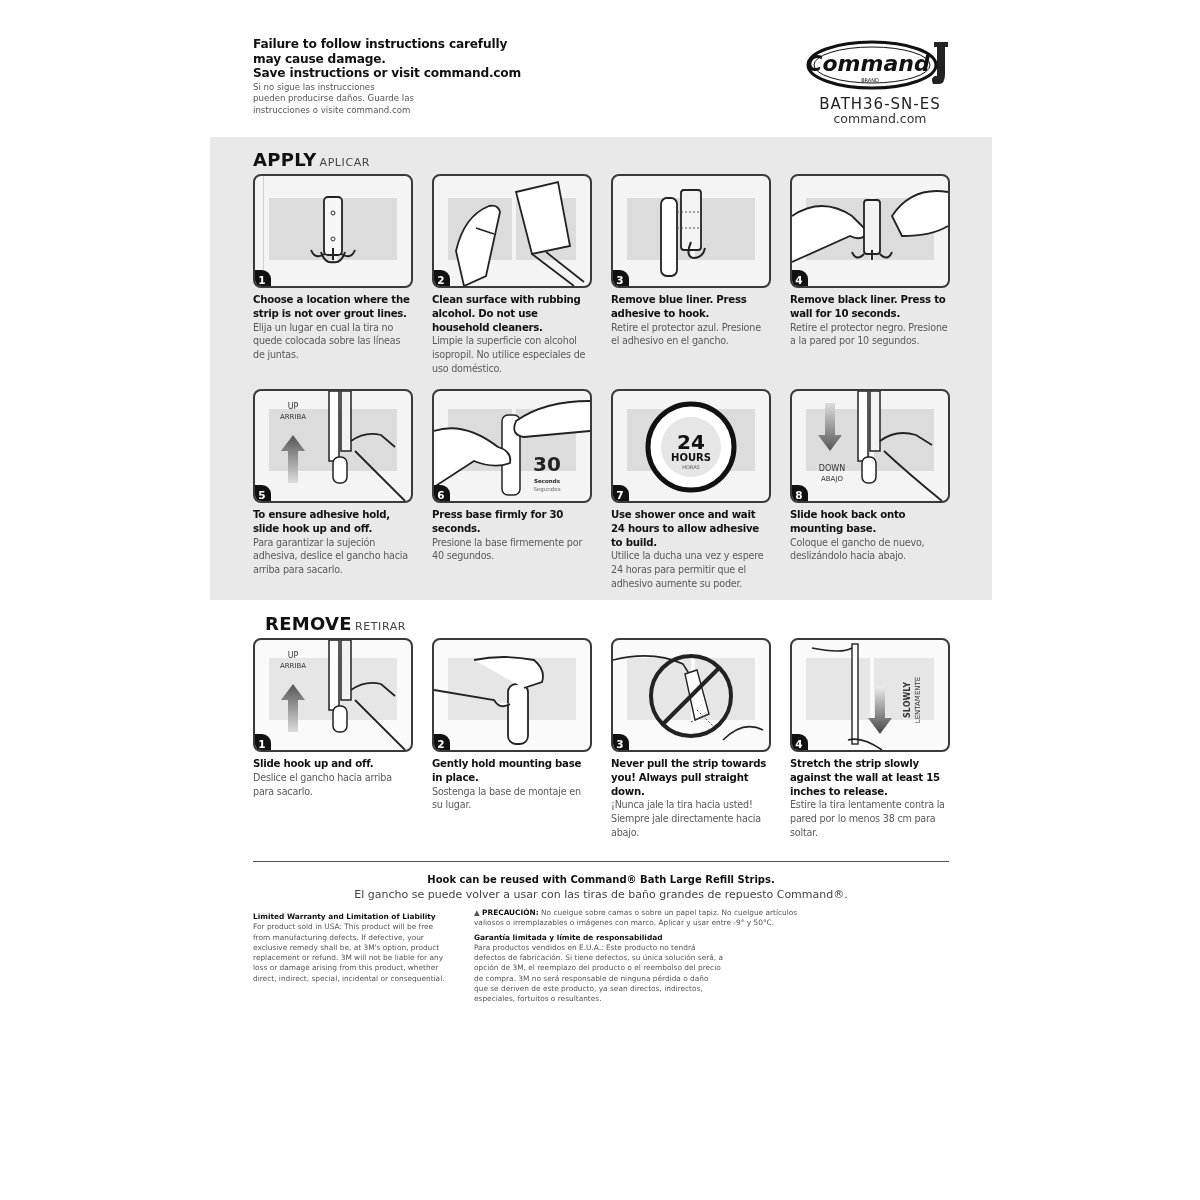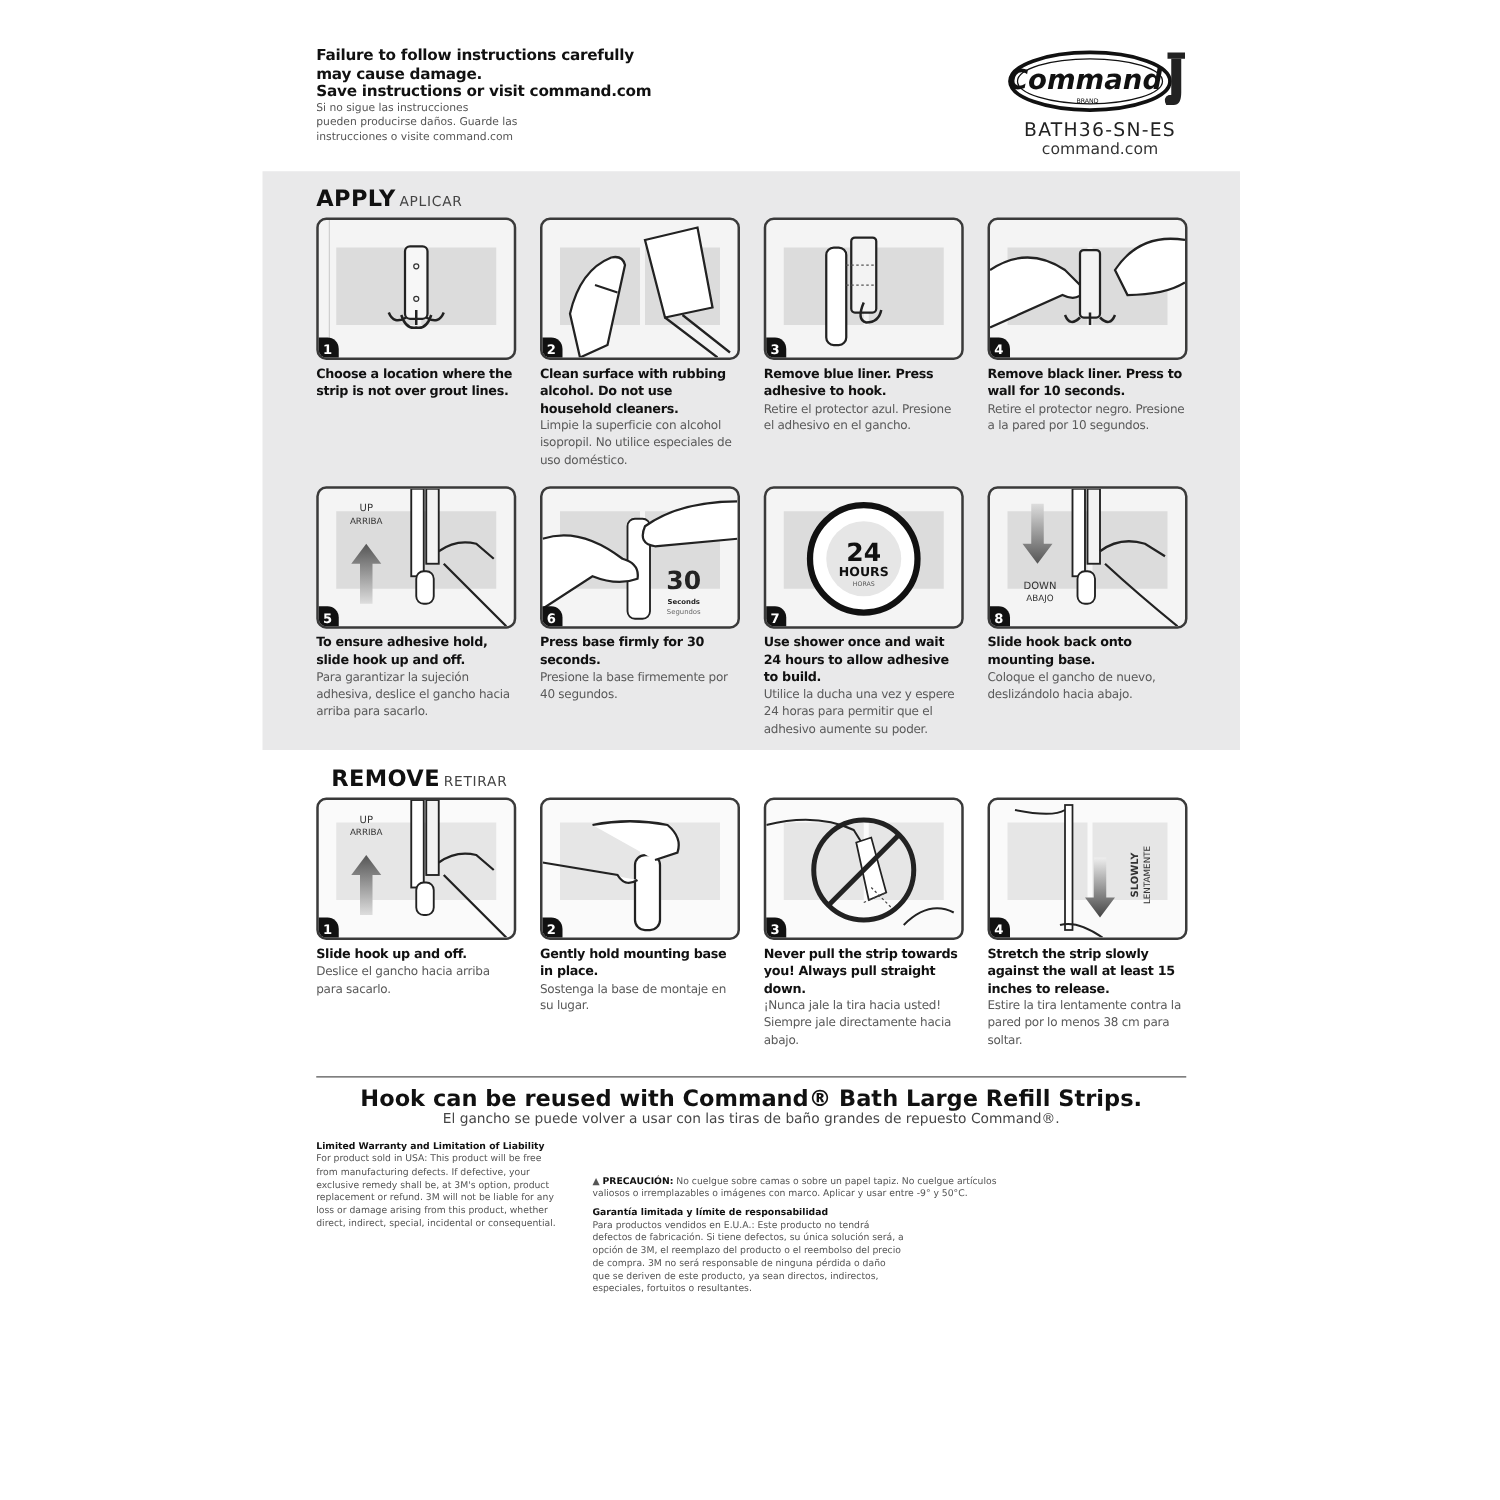--- a/index.html
+++ b/index.html
@@ -26,21 +26,21 @@
   .panel.white { background: #fafafa; }
   .tile { position: absolute; background: #dcdcdc; }
   .num { position: absolute; left: -2px; bottom: -2px; width: 18px; height: 18px; background: #111; color: #fff; font-weight: bold; font-size: 10.5px; border-top-right-radius: 9px; border-bottom-left-radius: 7px; display: flex; align-items: center; justify-content: center; padding-top: 1px; }
   .art { position: absolute; left: 0; top: 0; width: 156px; height: 110px; }
   .cap-en { font-weight: bold; font-size: 10.2px; line-height: 13.8px; margin-top: 5px; letter-spacing: -0.25px; color: #111; }
   .cap-es { font-size: 9.6px; line-height: 13.8px; color: #5a5a5a; letter-spacing: -0.2px; }
 
   .divider { position: absolute; left: 253px; top: 861px; width: 696px; height: 1px; background: #555; }
 
   .reuse { position: absolute; left: 253px; top: 872px; width: 696px; text-align: center; }
-  .reuse .en { font-weight: bold; font-size: 18px; line-height: 16px; }
+  .reuse .en { font-weight: bold; font-size: 10px; line-height: 16px; }
   .reuse .es { font-size: 11px; line-height: 14px; color: #444; }
 
   .legal { position: absolute; font-size: 7.4px; line-height: 10.3px; color: #555; }
   .legal b { color: #111; }
   .legal .head { font-weight: bold; color: #111; margin-top: 4px; }
 </style>
 </head>
 <body>
 
 <div class="warn">
@@ -84,20 +84,21 @@
     <div class="tile" style="left:82px;top:22px;width:60px;height:62px"></div>
     <svg class="art" viewBox="0 0 156 110">
       <rect x="69" y="21" width="18" height="58" rx="4" fill="#f7f7f7" stroke="#222" stroke-width="1.8"></rect>
       <circle cx="78" cy="37" r="2" fill="none" stroke="#333"></circle>
         <circle cx="78" cy="63" r="2" fill="none" stroke="#333"></circle>
       <path d="M78 72 L78 84 M70 78 Q60 84 56 74 M86 78 Q96 84 100 74 M66 76 Q70 88 78 86 Q86 88 90 76" fill="none" stroke="#222" stroke-width="2"></path>
     </svg>
     <div class="num">1</div>
   </div>
   <div class="cap-en">Choose a location where the strip is not over grout lines.</div>
+  <div class="cap-es">Elija un lugar en cual la tira no quede colocada sobre las líneas de juntas.</div>
 </div>
 
 <div class="step" style="left:432px; top:174px;">
   <div class="panel">
     <div class="tile" style="left:14px;top:22px;width:64px;height:62px"></div>
     <div class="tile" style="left:82px;top:22px;width:60px;height:62px"></div>
     <svg class="art" viewBox="0 0 156 110">
       <path d="M30 110 L22 75 Q30 40 55 30 Q64 28 66 36 L52 100 Z" fill="#fff" stroke="#222" stroke-width="1.8"></path>
       <path d="M42 52 L60 58" stroke="#222" stroke-width="1.5"></path>
       <path d="M82 16 L124 6 L136 70 L98 78 Z" fill="#fff" stroke="#222" stroke-width="1.8"></path>
@@ -316,21 +317,21 @@
 <div class="reuse">
   <div class="en">Hook can be reused with Command® Bath Large Refill Strips.</div>
   <div class="es">El gancho se puede volver a usar con las tiras de baño grandes de repuesto Command®.</div>
 </div>
 
 <div class="legal" style="left:253px; top:908px; width:196px;">
   <div class="head">Limited Warranty and Limitation of Liability</div>
   <div>For product sold in USA: This product will be free from manufacturing defects. If defective, your exclusive remedy shall be, at 3M's option, product replacement or refund. 3M will not be liable for any loss or damage arising from this product, whether direct, indirect, special, incidental or consequential.</div>
 </div>
 
-<div class="legal" style="left:474px; top:940px; width:336px;">
+<div class="legal" style="left:474px; top:908px; width:336px;">
   <div>
     <span>▲</span>
     <b>PRECAUCIÓN:</b>
     <span>No cuelgue sobre camas o sobre un papel tapiz. No cuelgue artículos valiosos o irremplazables o imágenes con marco. Aplicar y usar entre -9° y 50°C.</span>
   </div>
   <div class="head">Garantía limitada y límite de responsabilidad</div>
   <div style="width:250px">Para productos vendidos en E.U.A.: Este producto no tendrá defectos de fabricación. Si tiene defectos, su única solución será, a opción de 3M, el reemplazo del producto o el reembolso del precio de compra. 3M no será responsable de ninguna pérdida o daño que se deriven de este producto, ya sean directos, indirectos, especiales, fortuitos o resultantes.</div>
 </div>
 
 </body></html>

